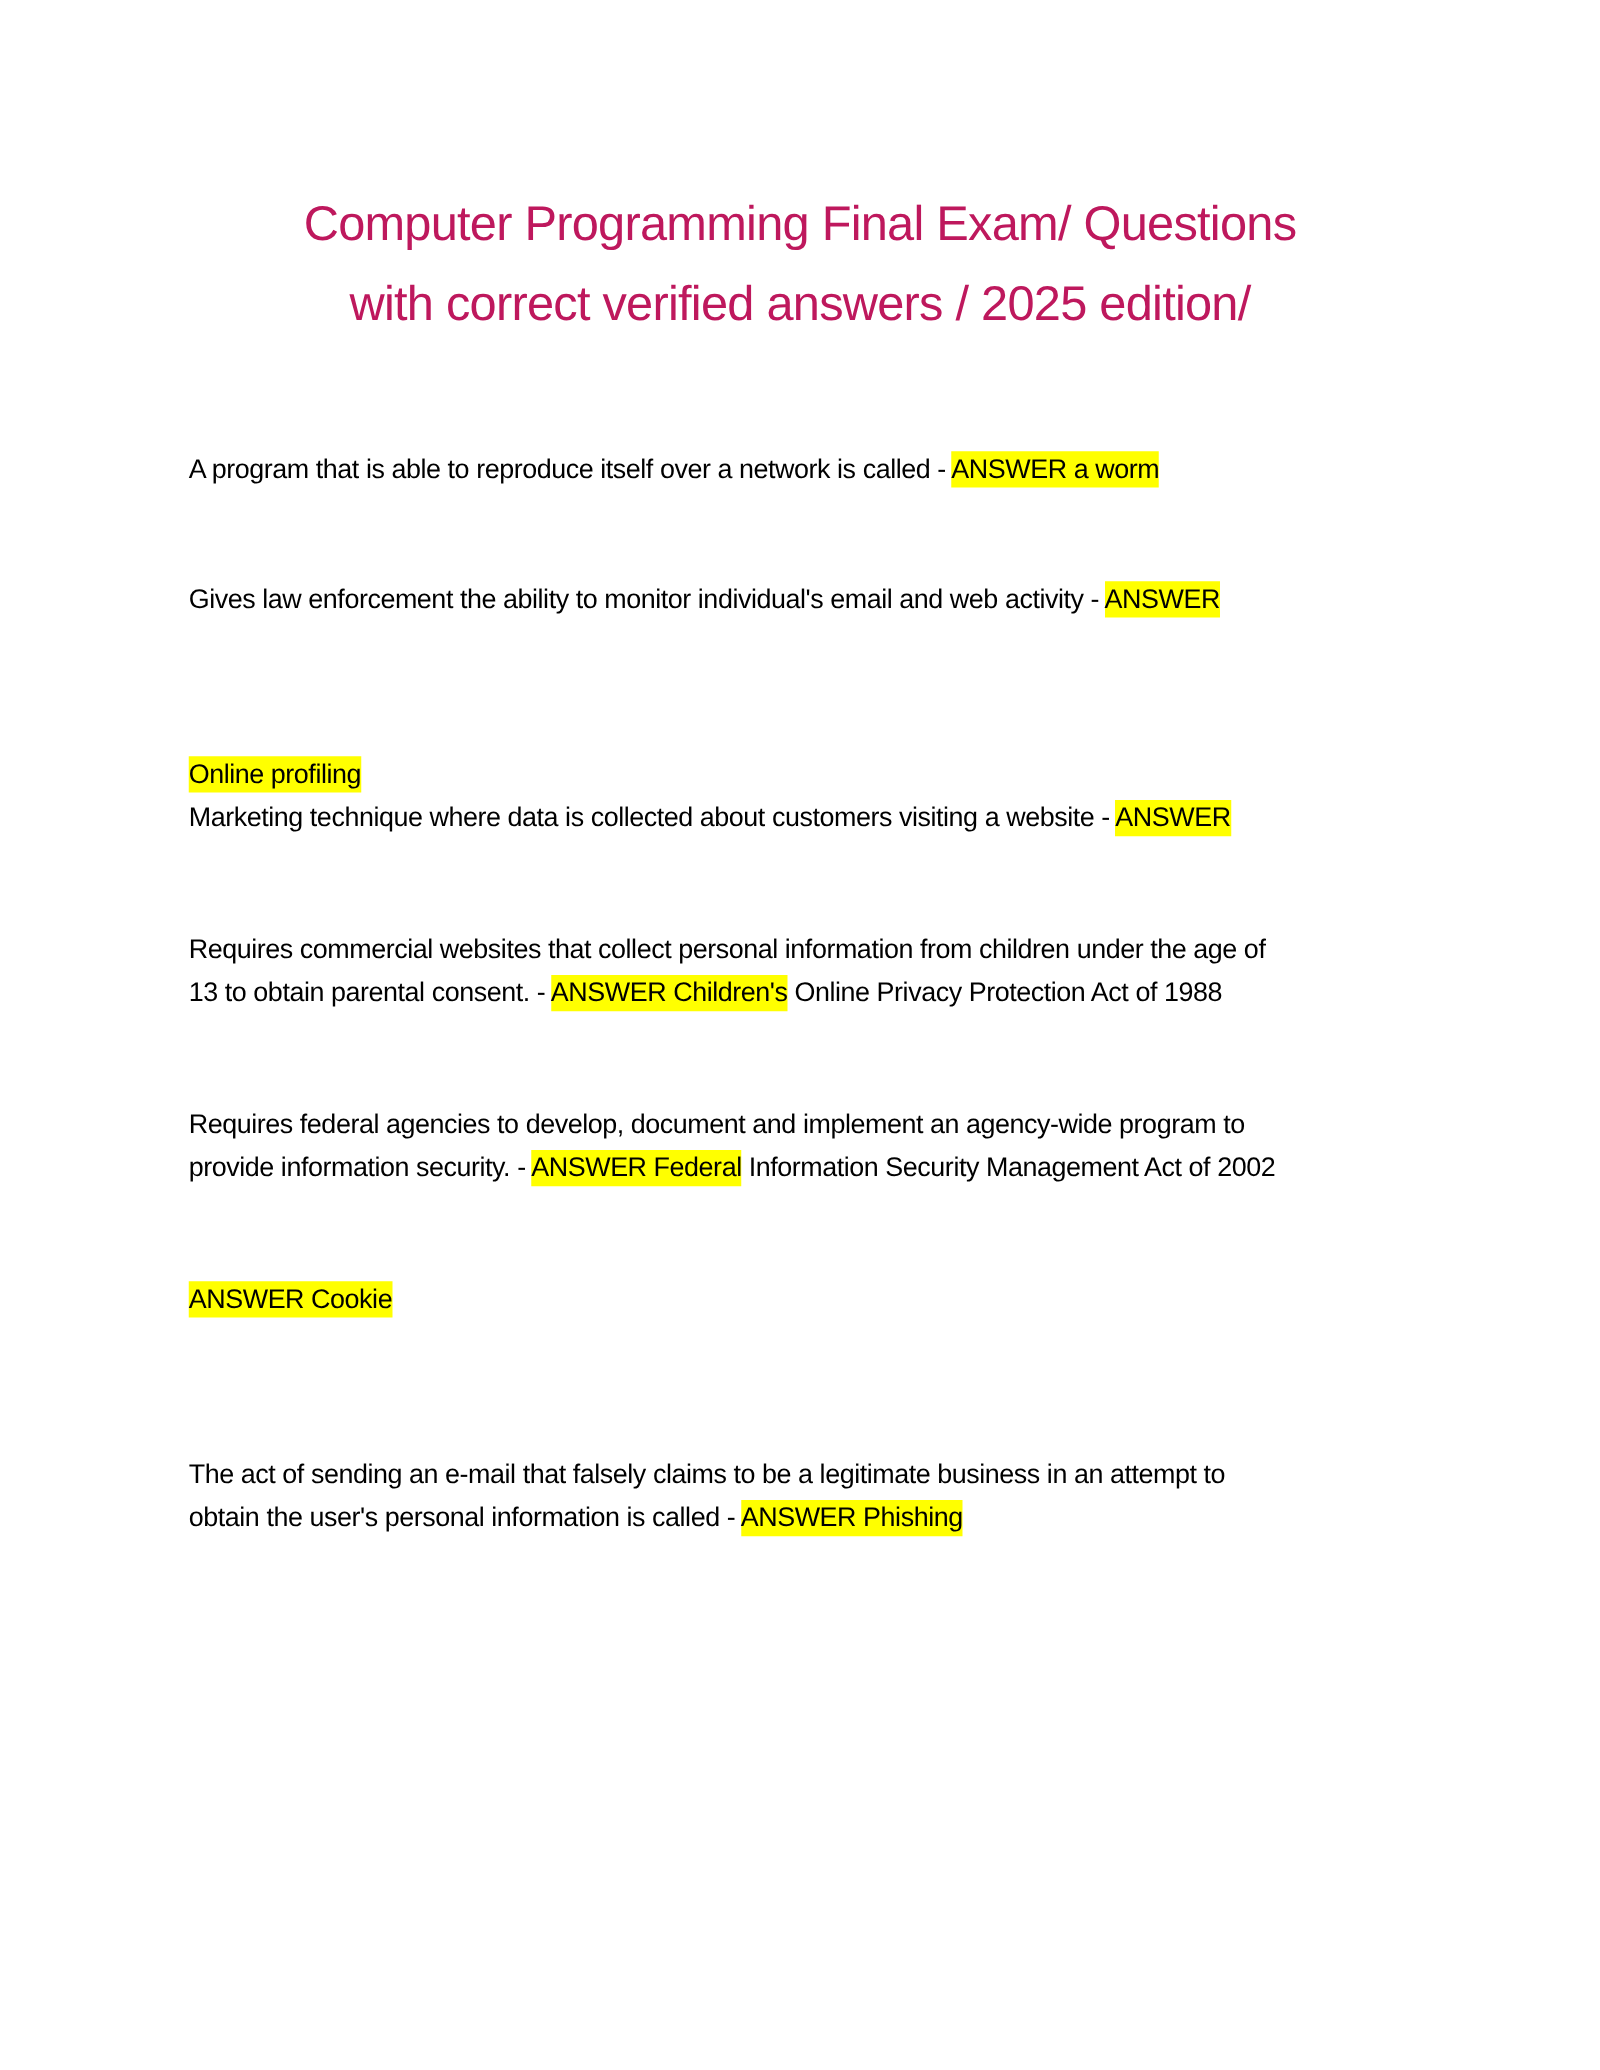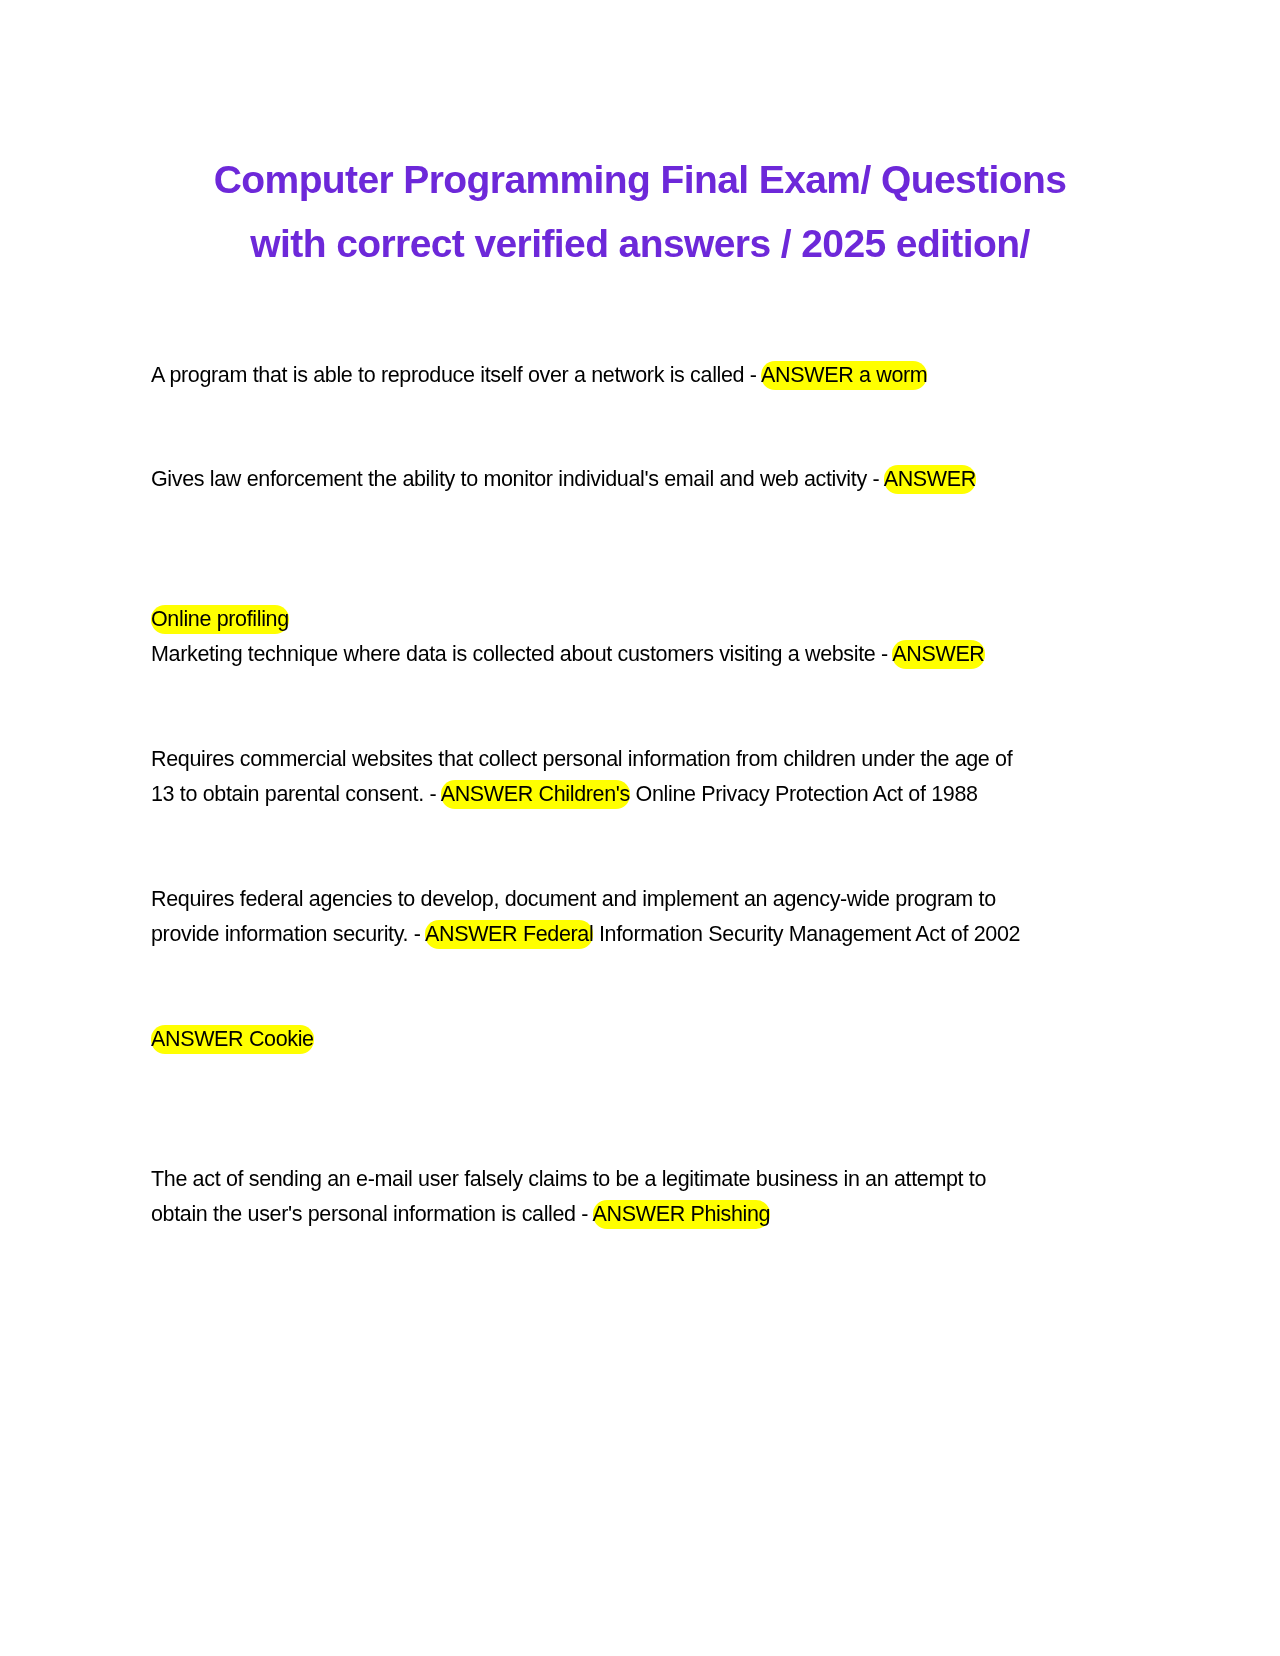--- a/index.html
+++ b/index.html
@@ -23,42 +23,41 @@
     height: 1656px;
     background: #ffffff;
   }
   .title {
     position: absolute;
     left: 140px;
     width: 1000px;
     top: 148px;
     margin: 0;
     text-align: center;
-    color: #6d28d9;
-    font-weight: bold;
+    color: #be185d;
+    font-weight: normal;
     font-size: 39px;
     line-height: 64px;
     letter-spacing: -0.6px;
   }
   .title span { display: block; }
   .qa {
     position: absolute;
     left: 151px;
     width: 990px;
     margin: 0;
     font-size: 21.5px;
     line-height: 35px;
     letter-spacing: -0.35px;
     color: #000000;
   }
   .qa span.line { display: block; white-space: nowrap; }
   .hl {
     background: #FFFF00;
     padding: 2px 0 3px 0;
-    border-radius: 14px;
   }
 </style>
 </head>
 <body>
 
 <div class="page">
 
   <h1 class="title">
     <span>Computer Programming Final Exam/ Questions</span>
     <span>with correct verified answers / 2025 edition/</span>
@@ -85,18 +84,18 @@
   <p class="qa" style="top:882px">
     <span class="line"><span>Requires federal agencies to develop, document and implement an agency-wide program to</span></span>
     <span class="line"><span>provide information security. - </span><span class="hl">ANSWER Federal</span><span> Information Security Management Act of 2002</span></span>
   </p>
 
   <p class="qa" style="top:1022px">
     <span class="line"><span class="hl">ANSWER Cookie</span></span>
   </p>
 
   <p class="qa" style="top:1162px">
-    <span class="line"><span>The act of sending an e-mail user falsely claims to be a legitimate business in an attempt to</span></span>
+    <span class="line"><span>The act of sending an e-mail that falsely claims to be a legitimate business in an attempt to</span></span>
     <span class="line"><span>obtain the user's personal information is called - </span><span class="hl">ANSWER Phishing</span></span>
   </p>
 
 
 </div>
 
 </body></html>

